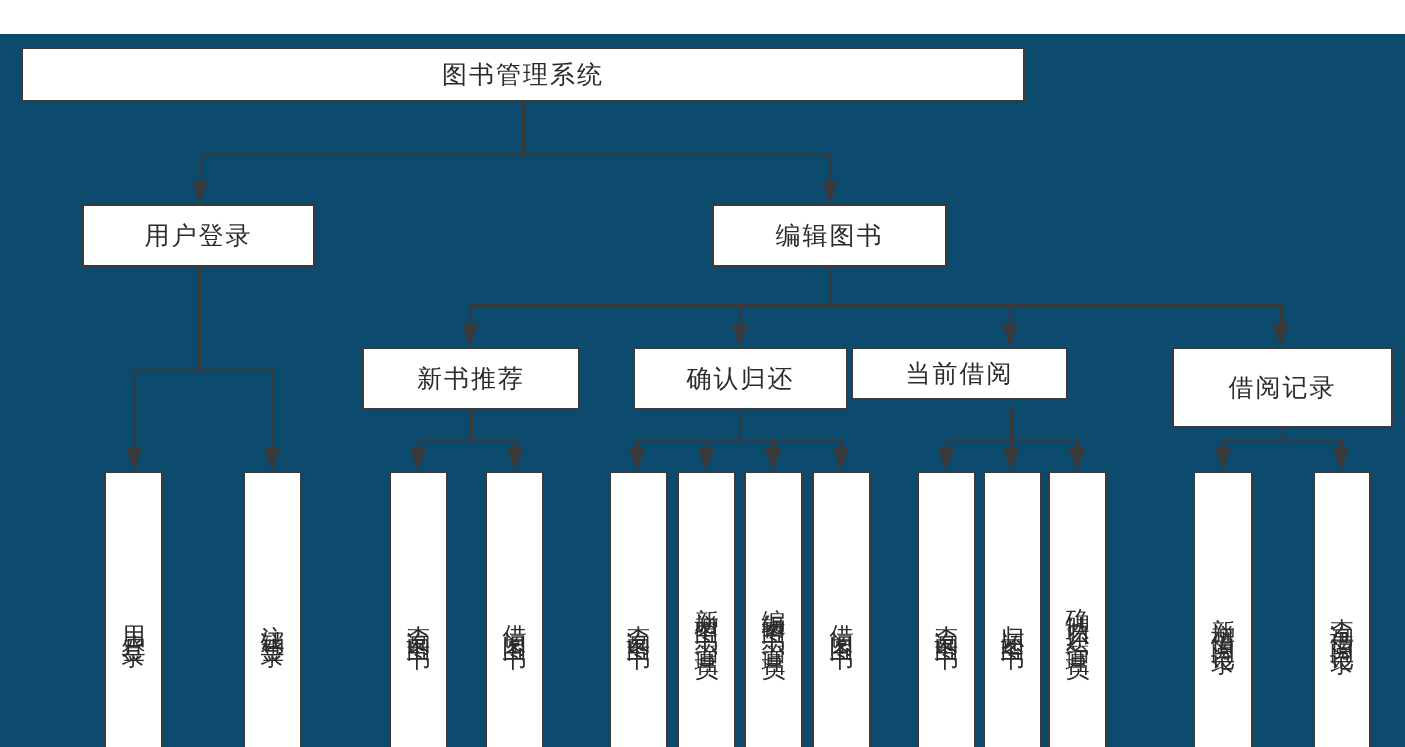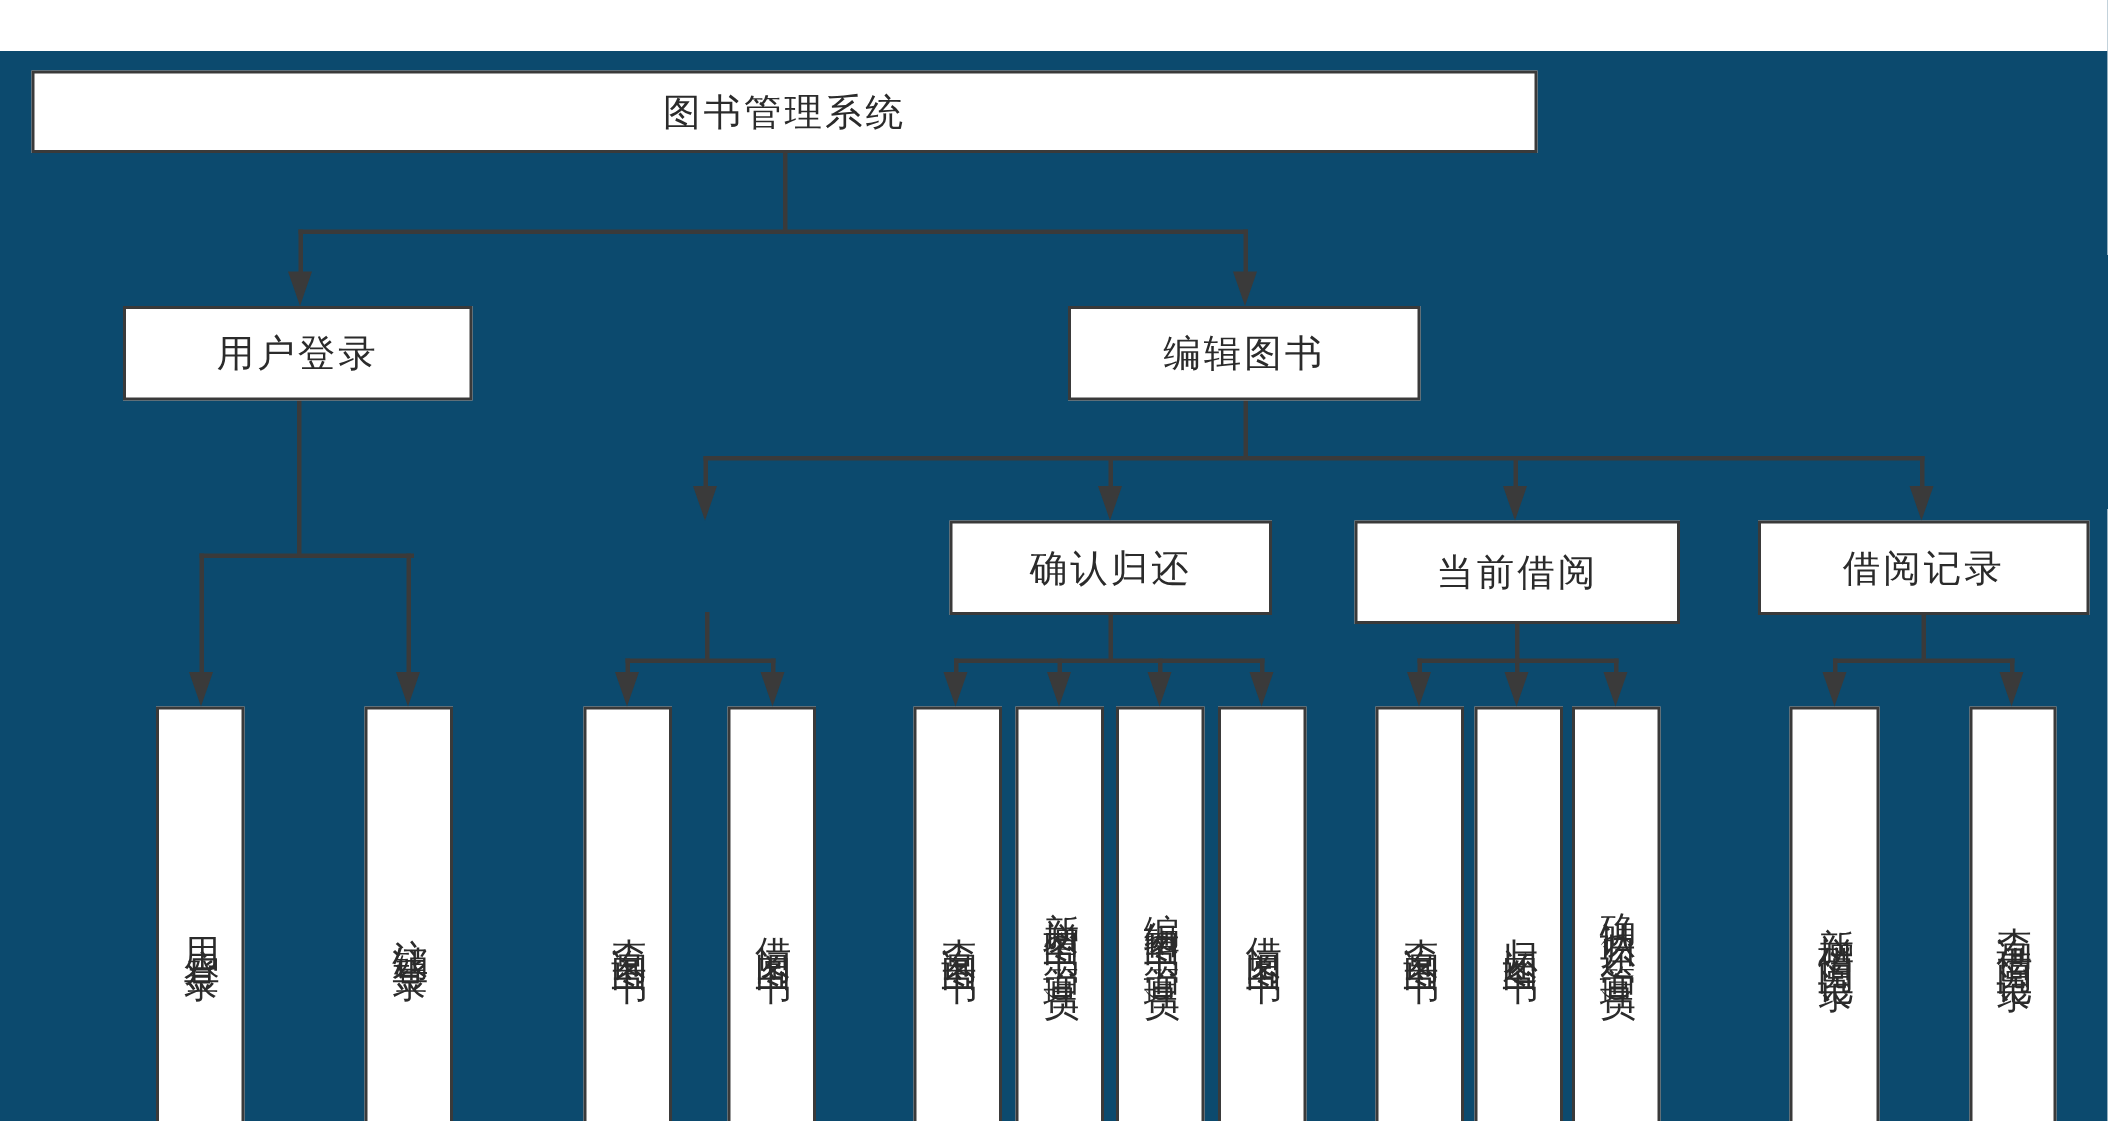--- a/index.html
+++ b/index.html
@@ -98,27 +98,30 @@
     <span>图书管理系统</span>
   </div>
 
   <div class="node h" style="left:82px;top:170px;width:233px;height:63px">
     <span>用户登录</span>
   </div>
   <div class="node h" style="left:712px;top:170px;width:235px;height:63px">
     <span>编辑图书</span>
   </div>
 
+  <div class="node h" style="left:362px;top:313px;width:218px;height:63px">
+    <span>新书推荐</span>
+  </div>
   <div class="node h" style="left:633px;top:313px;width:215px;height:63px">
     <span>确认归还</span>
   </div>
-  <div class="node h" style="left:903px;top:313px;width:217px;height:69px">
+  <div class="node h" style="left:851px;top:313px;width:217px;height:53px">
     <span>当前借阅</span>
   </div>
-  <div class="node h" style="left:1172px;top:313px;width:221px;height:63px">
+  <div class="node h" style="left:1172px;top:313px;width:221px;height:81px">
     <span>借阅记录</span>
   </div>
 
   <div class="node v" style="left:104px;top:437px;width:59px;height:298px">
     <span>用户登录</span>
   </div>
   <div class="node v" style="left:243px;top:437px;width:59px;height:298px">
     <span>注销登录</span>
   </div>
 

